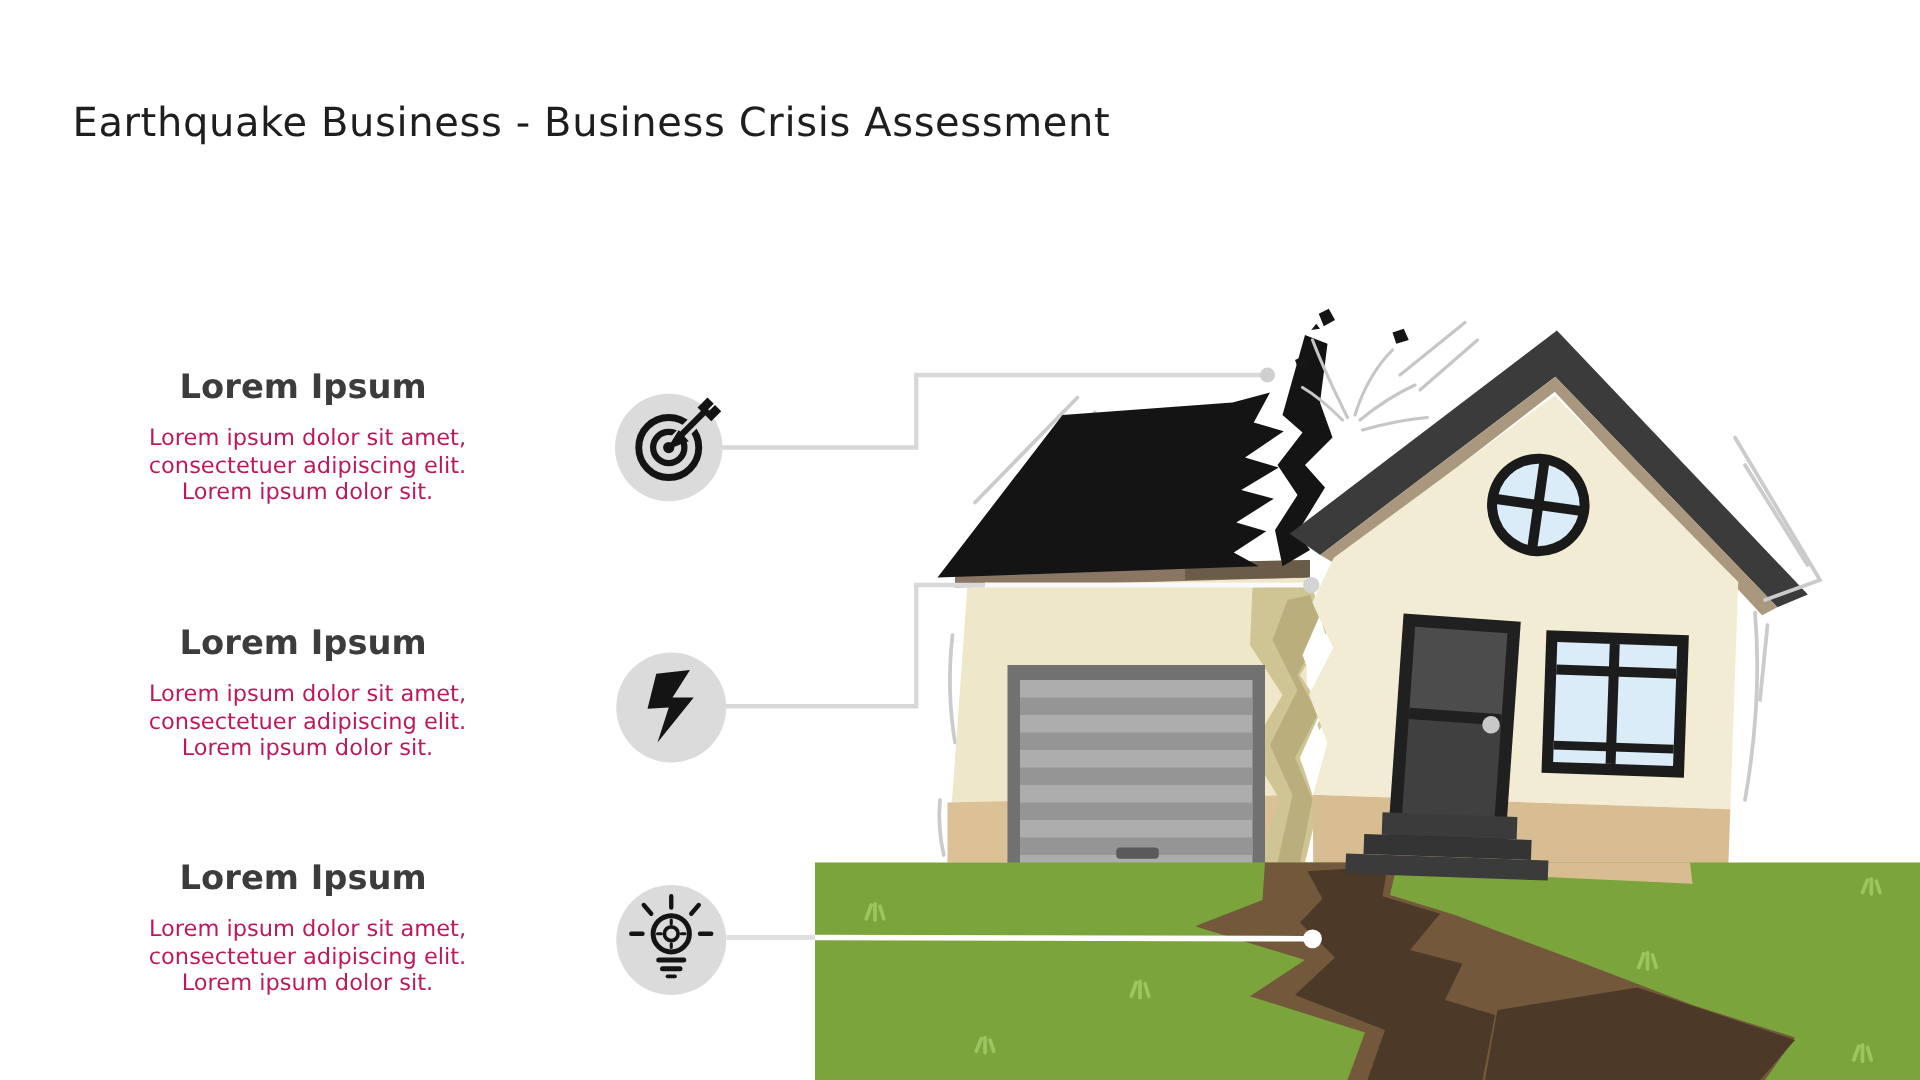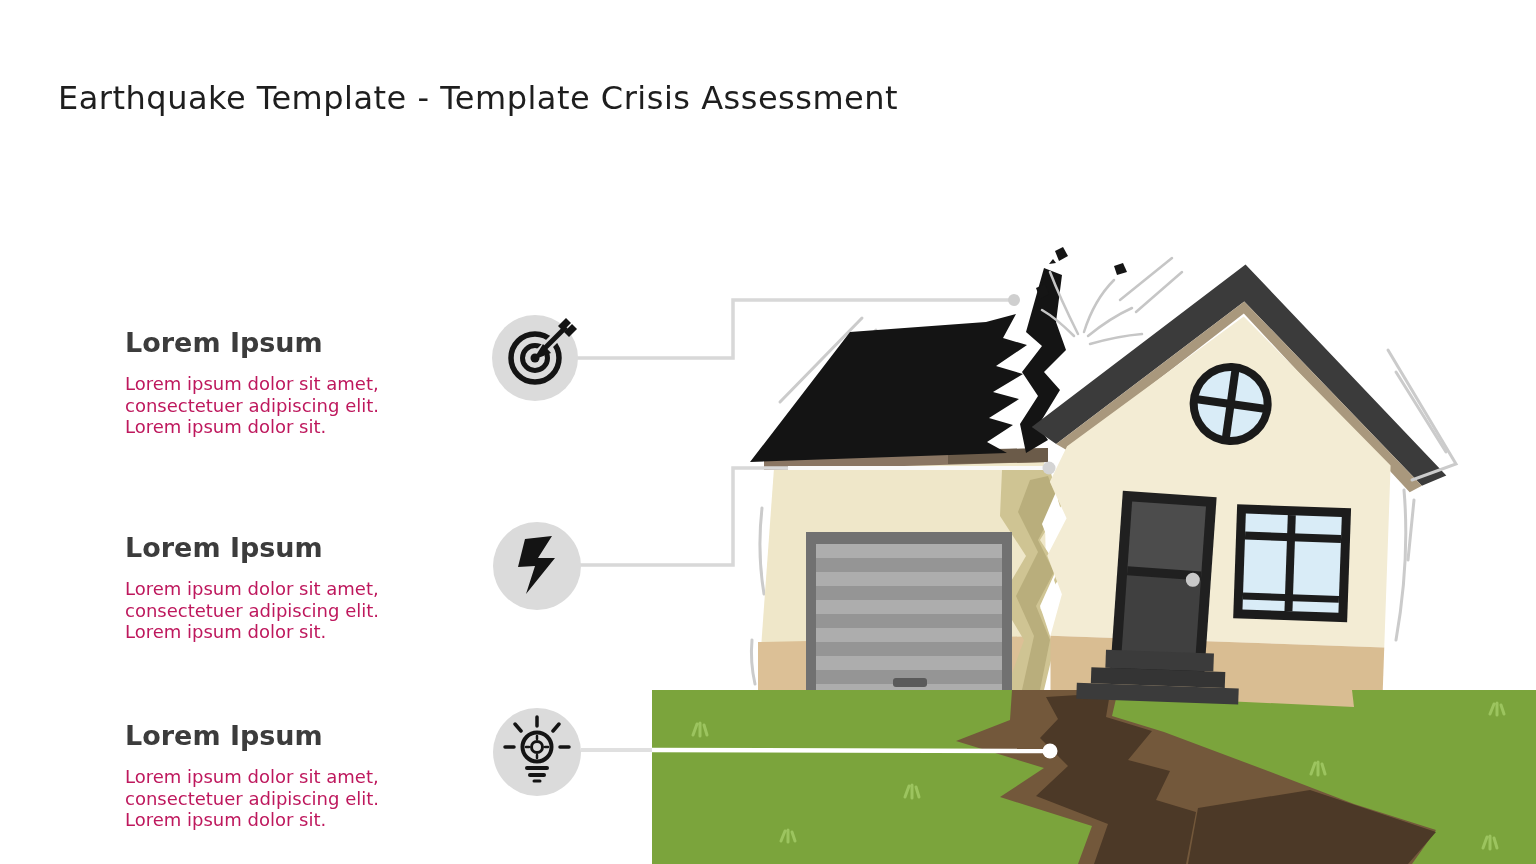--- a/index.html
+++ b/index.html
@@ -1,33 +1,33 @@
 <!DOCTYPE html>
 <html><head>
 <meta charset="utf-8">
 <style>
   html,body{margin:0;padding:0;background:#fff;}
   #slide{position:relative;width:1536px;height:864px;background:#fff;overflow:hidden;
          font-family:"DejaVu Sans","Liberation Sans",sans-serif;}
   #illustration{position:absolute;left:0;top:0;width:1536px;height:864px;}
   .slide-title{position:absolute;left:58px;top:58px;width:1100px;
 phy               font-size:37px;font-weight:400;color:#1e1e1e;letter-spacing:0.5px;}
-  .callout{position:absolute;left:125px;width:292px;text-align:left;margin-top:33px;}
+  .callout{position:absolute;left:100px;width:292px;text-align:center;}
   .callout .co-heading{font-size:27px;line-height:32px;font-weight:700;color:#3c3c3c;
                        padding-right:7px;}
   .callout .co-body{margin-top:14px;font-size:18px;line-height:21.5px;color:#be185d;}
   #cb1{top:294px;} #cb2{top:499px;} #cb3{top:687px;}
   svg *{vector-effect:non-scaling-stroke;}
 </style>
 </head>
 <body>
 
 <div id="slide">
 
-  <h1 class="slide-title">Earthquake Template - Template Crisis Assessment</h1>
+  <h1 class="slide-title">Earthquake Business - Business Crisis Assessment</h1>
 
   <div class="callout" id="cb1">
     <div class="co-heading">Lorem Ipsum</div>
     <div class="co-body">Lorem ipsum dolor sit amet, consectetuer adipiscing elit. Lorem ipsum dolor sit.</div>
   </div>
   <div class="callout" id="cb2">
     <div class="co-heading">Lorem Ipsum</div>
     <div class="co-body">Lorem ipsum dolor sit amet, consectetuer adipiscing elit. Lorem ipsum dolor sit.</div>
   </div>
   <div class="callout" id="cb3">

